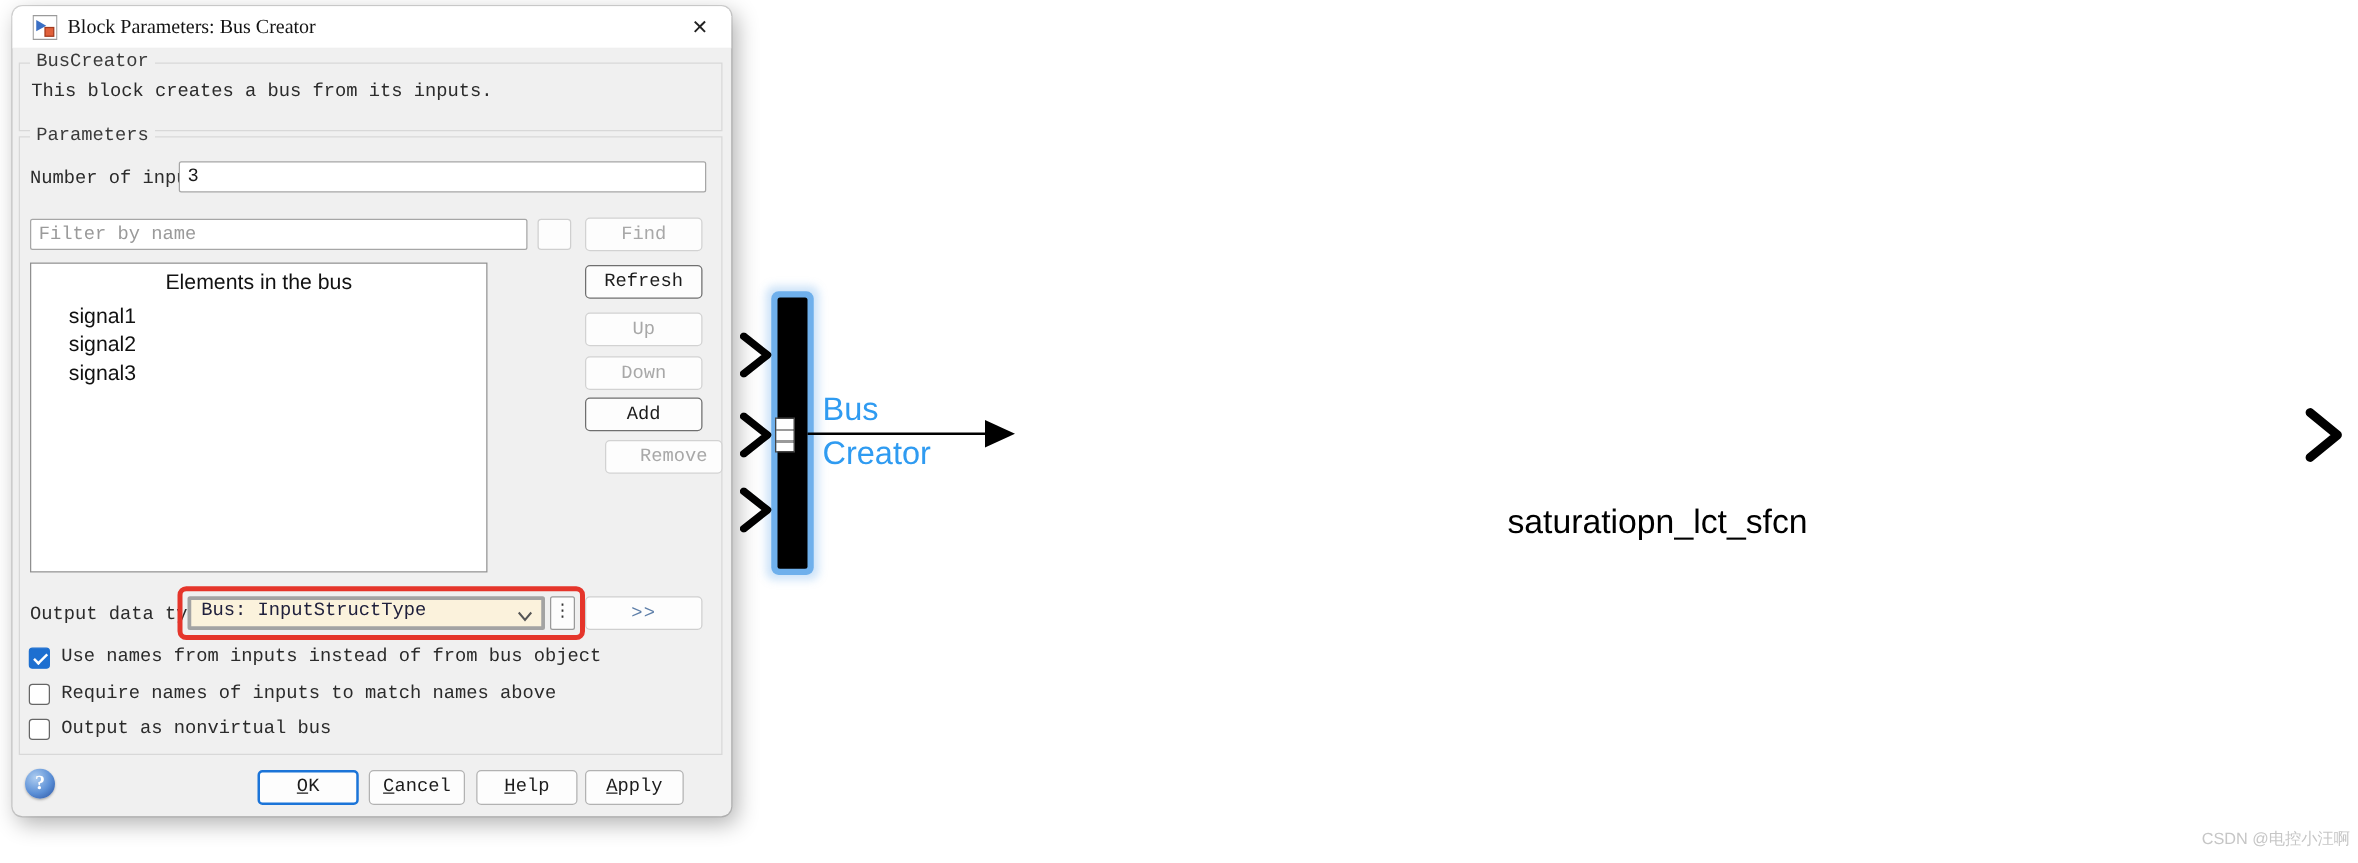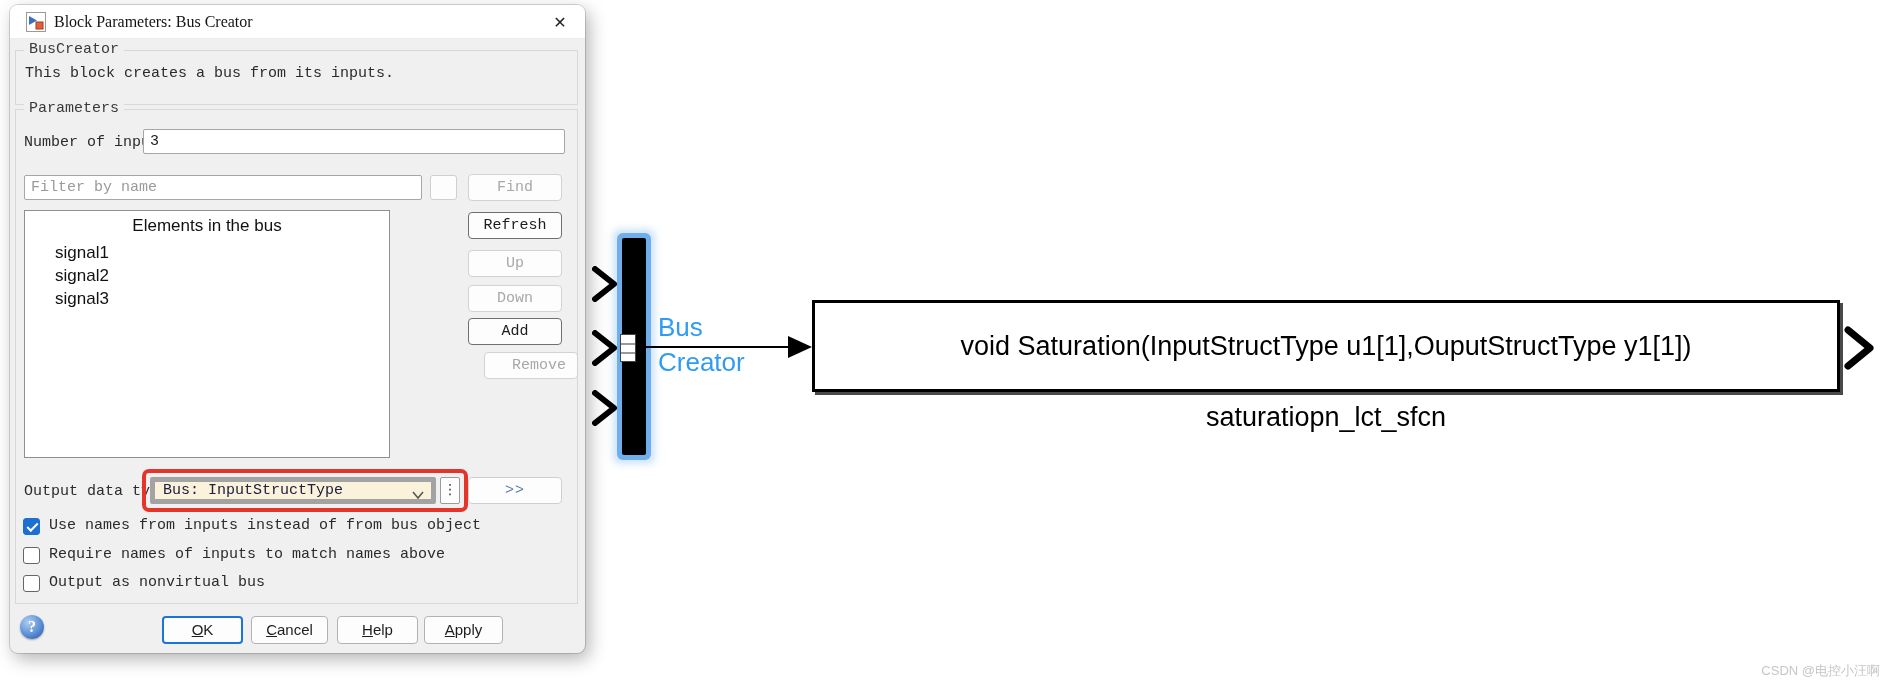--- a/index.html
+++ b/index.html
@@ -79,22 +79,22 @@
     position:absolute; left:14px; top:205px; width:366px; height:248px;
     background:#fff; border:1px solid #8f8f8f;
     font-family:"Liberation Sans",sans-serif; font-size:17px; color:#111;
   }
   #list-header { text-align:center; line-height:30px; }
   .list-item { padding-left:30px; line-height:23px; cursor:default; }
 
   #odt-label { left:14px; top:478px; }
   #combo {
     position:absolute; left:140px; top:472px; width:286px; height:27px;
-    background:#fbf2dc; border:5px solid #a3a3a3; border-radius:2px;
-    display:flex; align-items:center; cursor:pointer;
+    background:#fbf2dc; border:3px solid #a3a3a3; border-radius:2px;
+    display:flex; align-items:flex-start; cursor:pointer;
   }
   #combo-value { padding-left:8px; color:#20203d; white-space:nowrap; }
   #combo-chevron { position:absolute; right:6px; top:7px; }
   #kebab-btn {
     position:absolute; left:430px; top:472px; width:20px; height:27px;
     background:#fdfdfd; border:1px solid #9a9a9a; border-radius:2px;
     text-align:center; line-height:25px; font-size:14px; color:#333; cursor:pointer;
   }
   #red-annotation {
     position:absolute; left:132px; top:464px; width:326px; height:43px;
@@ -118,22 +118,22 @@
   #help-btn {
     position:absolute; left:10px; top:610px; width:24px; height:24px; border-radius:50%;
     background:radial-gradient(circle at 35% 30%, #aecdf0, #5b8fd6 55%, #274f9e);
     color:#fff; text-align:center; line-height:24px;
     font-family:"Liberation Serif",serif; font-size:16px; font-weight:bold; cursor:pointer;
     box-shadow:0 1px 2px rgba(0,0,0,.3);
   }
   .footer-btn {
     position:absolute; top:611px; height:28px; background:#fdfdfd;
     border:1px solid #b2b2b2; border-radius:4px; text-align:center;
-    font-family:Liberation Sans, sans-serif; font-size:15px;
-    line-height:26px; color:#1c1c1c; cursor:pointer;
+    font-family:Liberation Mono, monospace; font-size:15px;
+    line-height:26px; color:#1c1c1c; cursor:pointer;margin-left:44px;
   }
   .footer-btn.primary { border:2px solid #1b74d8; line-height:24px; }
   #btn-ok     { left:152px; width:81px; }
   #btn-cancel { left:241px; width:77px; }
   #btn-help   { left:327px; width:81px; }
   #btn-apply  { left:414px; width:79px; }
   .ul-first { display:inline-block; }
   .ul-first::first-letter { text-decoration:underline; }
 
   
@@ -197,23 +197,20 @@
   <div id="portbox"></div>
 
   <div id="bus-label">
     <div>Bus</div>
     <div>Creator</div>
   </div>
 
   <div id="wire"></div>
   <div id="wire-arrow"></div>
 
-  <div id="sfcn-block">
-    <div id="sfcn-text">void Saturation(InputStructType u1[1],OuputStructType y1[1])</div>
-  </div>
   <svg id="outport" viewBox="0 0 32 44">
     <polyline points="4,4 26,22 4,40" fill="none" stroke="#000" stroke-width="7" stroke-linecap="round" stroke-linejoin="round"></polyline>
   </svg>
   <div id="sfcn-name">saturatiopn_lct_sfcn</div>
 
   <div id="dialog">
 
     <div class="titlebar">
       <svg class="title-icon" viewBox="0 0 20 20">
         <rect x="0.5" y="0.5" width="19" height="19" fill="#fff" stroke="#9a9a9a"></rect>

